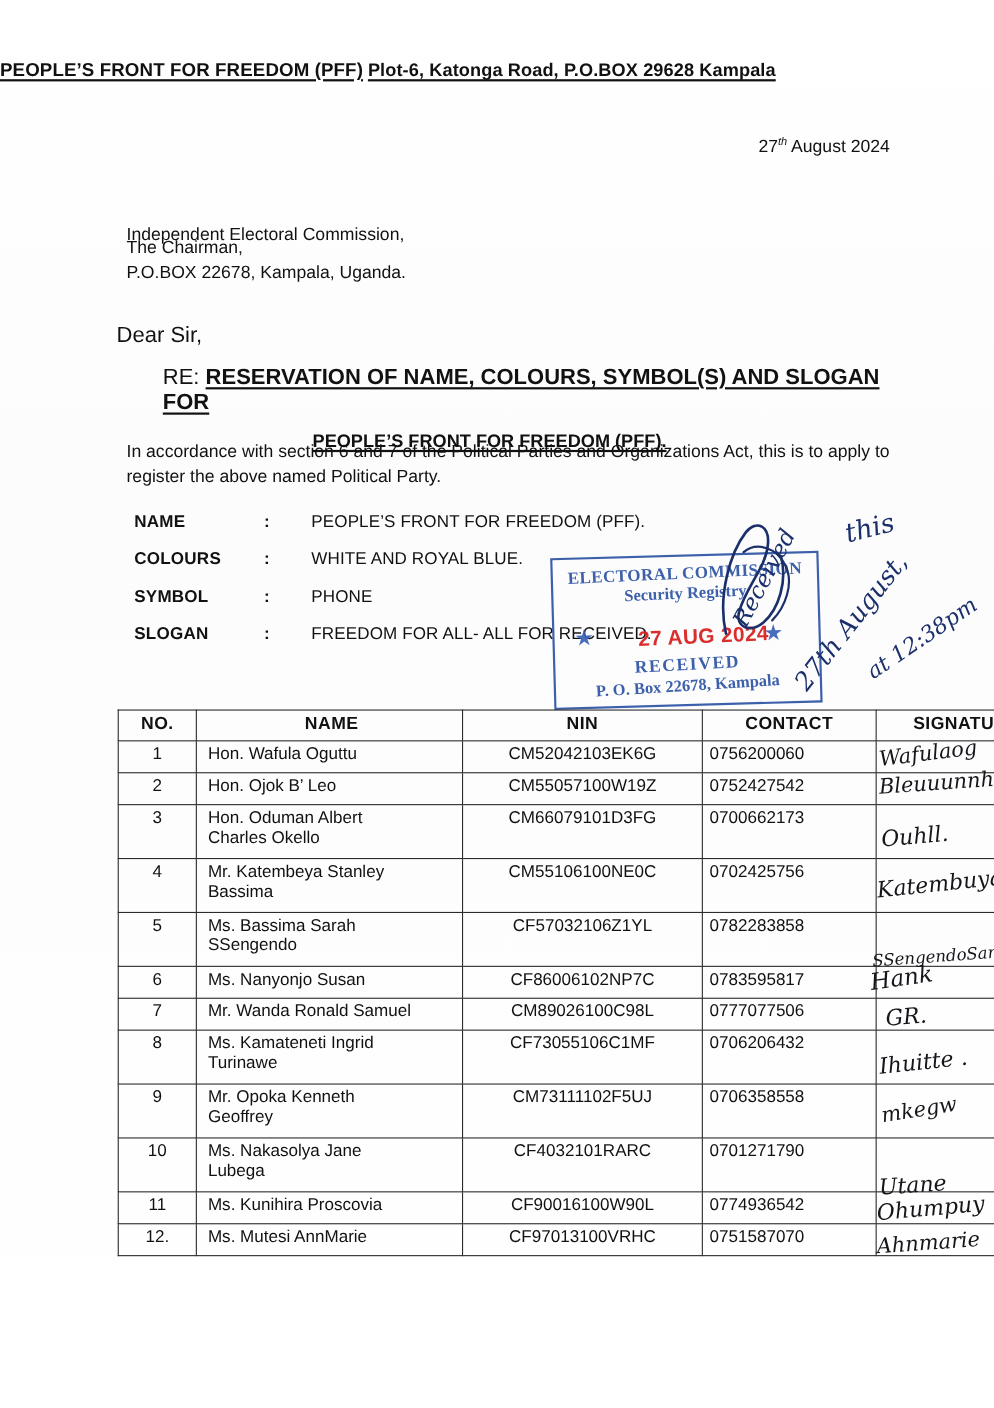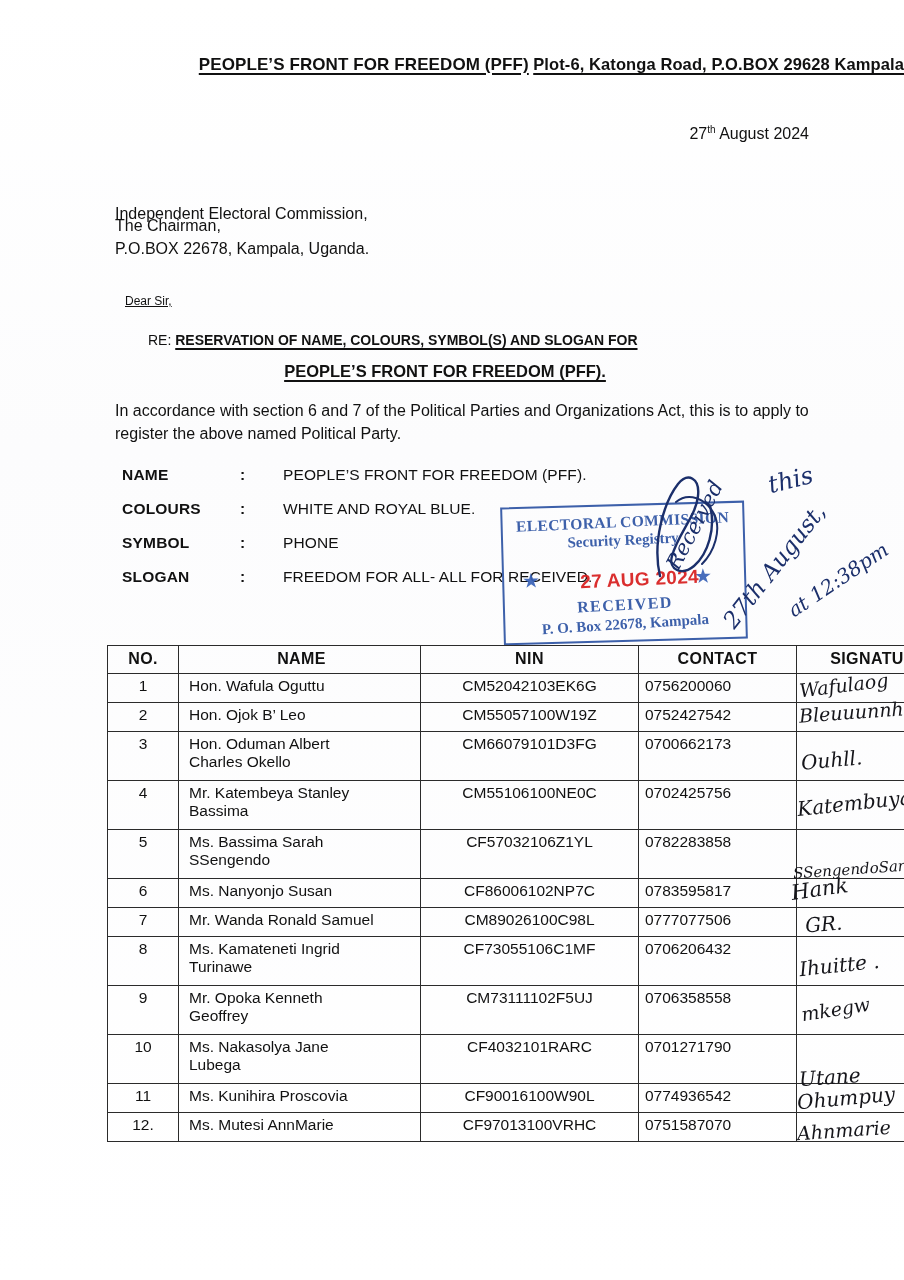--- a/index.html
+++ b/index.html
@@ -23,21 +23,21 @@
     background: linear-gradient(180deg, #ffffff 0%, #fcfcfd 35%, #ffffff 100%);
     pointer-events: none;
   }
 
   
   .letterhead {
     position: absolute;
     top: 38px;
     left: 0;
     width: 904px;
-    text-align: right;
+    text-align: left;
   }
   .org-name, .org-address {
     font-weight: bold;
     font-size: 17px;
     letter-spacing: 0.1px;
     text-decoration: underline;
     text-underline-offset: 3px;
     text-decoration-thickness: 1.5px;
     display: inline-block;
   }
@@ -48,51 +48,51 @@
 
   .date-line {
     position: absolute;
     top: 124px;
     right: 95px;
     font-size: 16px;
   }
   .date-line sup {
     font-size: 10px;
     vertical-align: super;
+    font-style: italic;
   }
 
   
   .addr {
     position: absolute;
     left: 115px;
     font-size: 16px;
     line-height: 1;
   }
   .addr-1 { top: 172px; margin-top: 46px; }
   .addr-2 { top: 206px; }
   .addr-3 { top: 241px; }
   .salutation {
     position: absolute;
-    left: 125px;
+    left: 106px;
     top: 294px;
-    font-size: 12px;
-    text-decoration: underline;
+    font-size: 20px;
   }
 
   
   .re-wrap {
     position: absolute;
     left: 115px;
     top: 332px;
     width: 700px;
   }
   .re-line1 {
     text-align: left;
     padding-left: 33px;
-    font-size: 14px;
+    font-size: 20px;
   }
   .re-label { font-weight: normal; }
   .re-bold {
     font-weight: bold;
     text-decoration: underline;
     text-underline-offset: 3px;
     text-decoration-thickness: 1.5px;
   }
   .re-line2 {
     margin-top: 14px;

